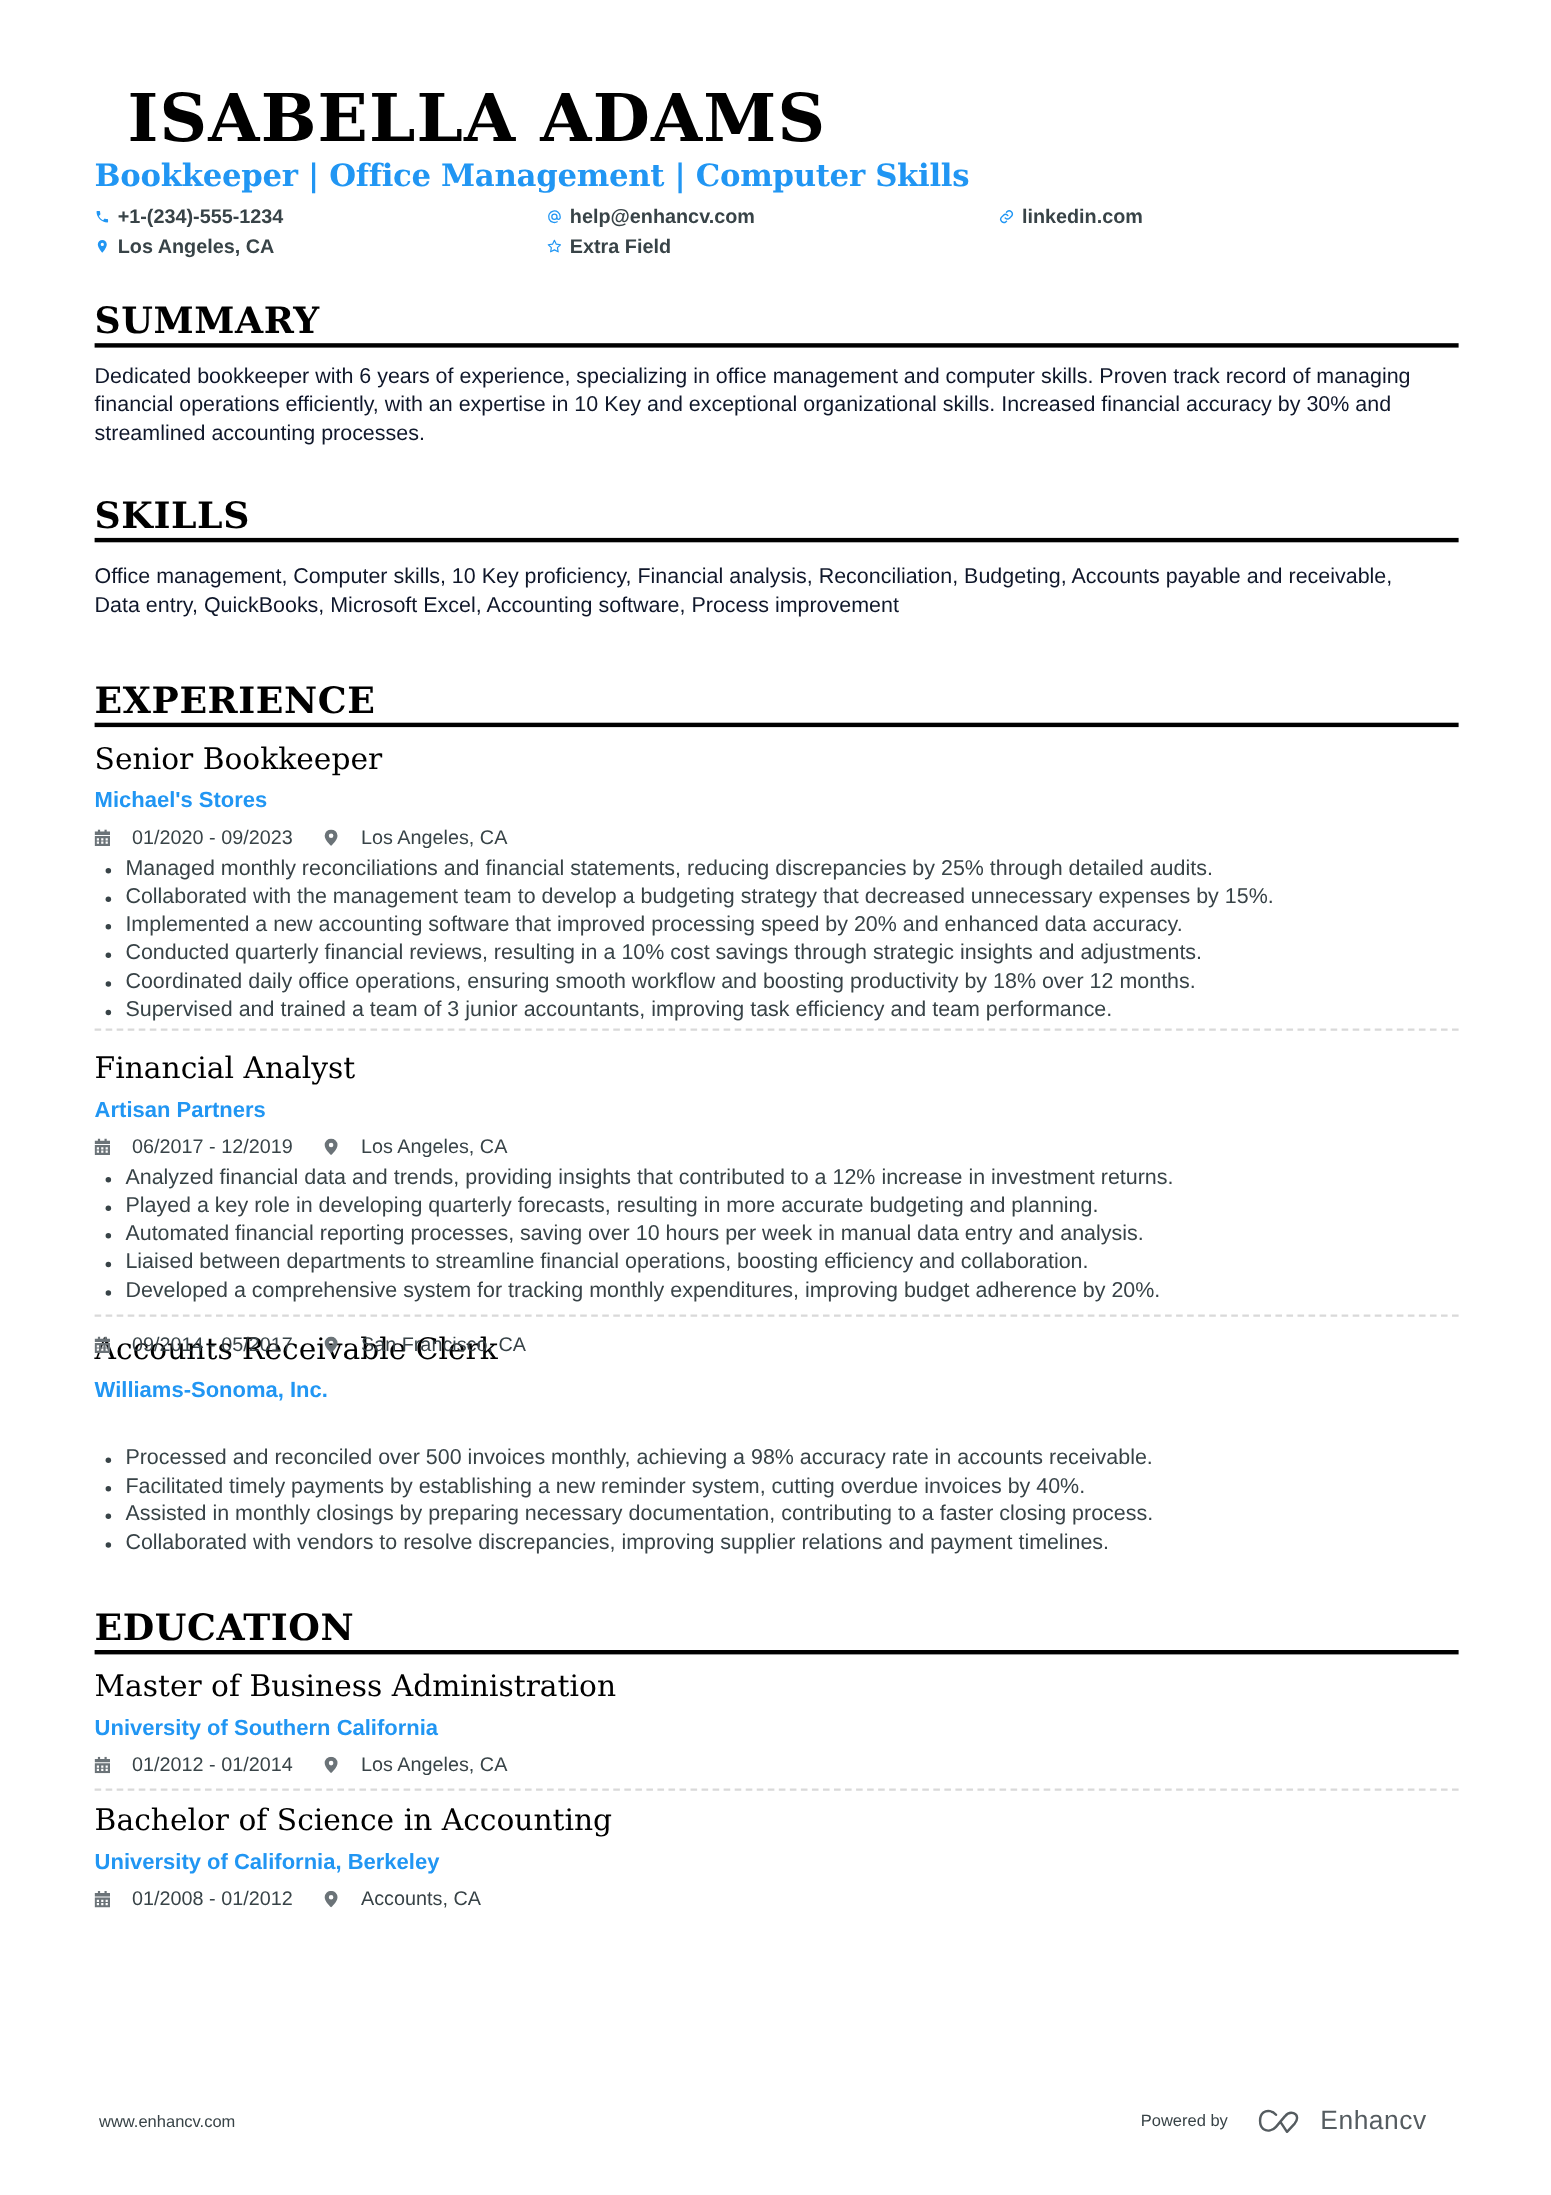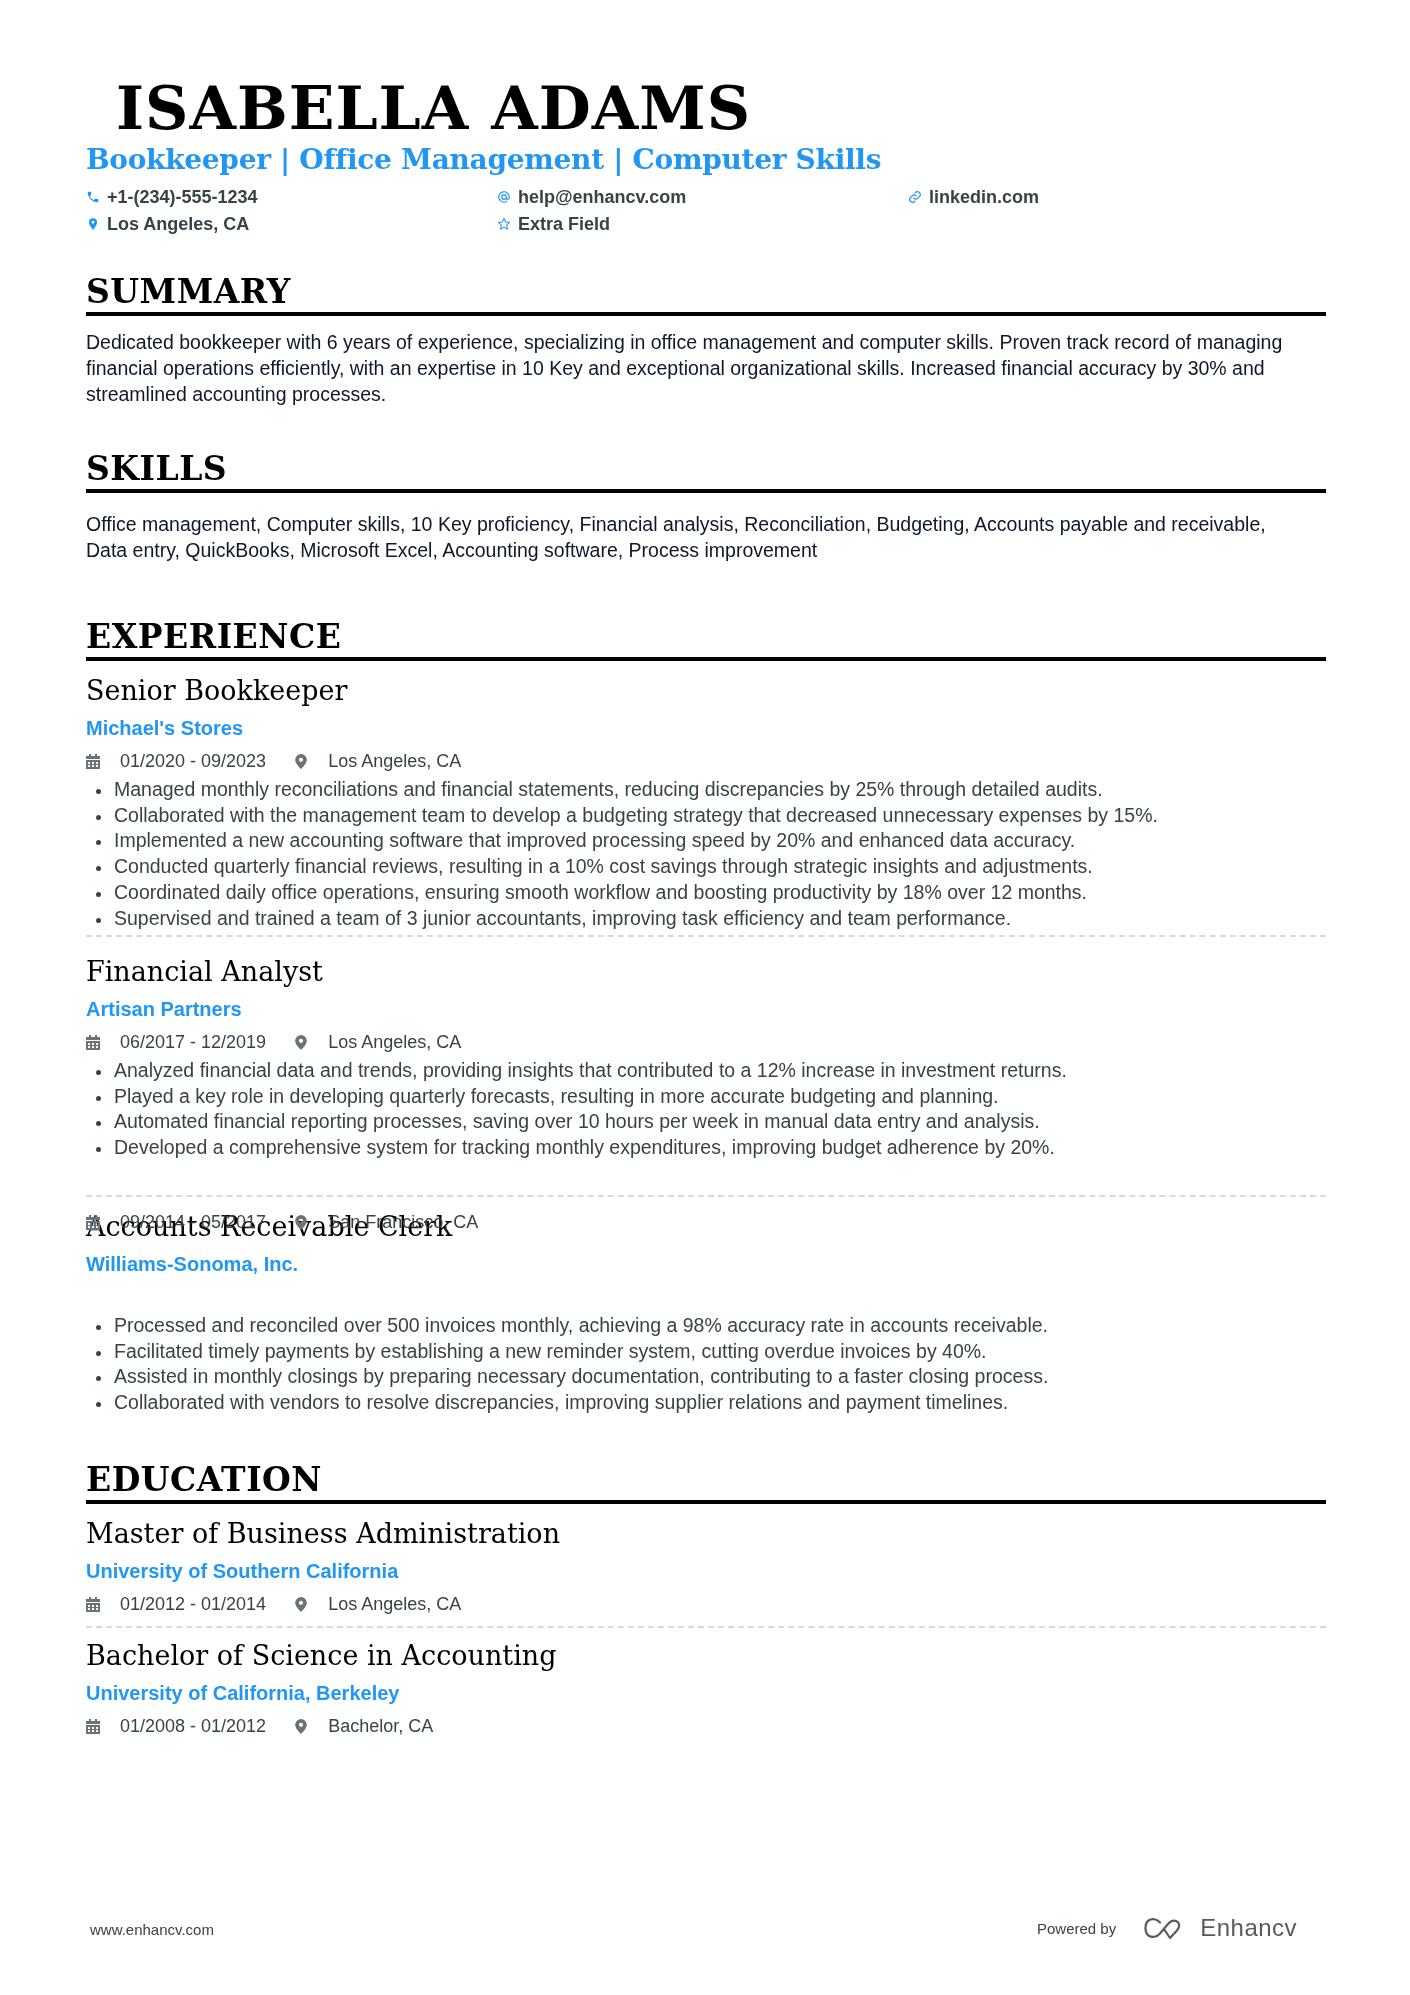--- a/index.html
+++ b/index.html
@@ -137,20 +137,21 @@
       <svg viewBox="0 0 14 18">
           <path d="M7 0a7 7 0 0 0-7 7c0 5 7 11 7 11s7-6 7-11a7 7 0 0 0-7-7zm0 9.5A2.5 2.5 0 1 1 7 4.5a2.5 2.5 0 0 1 0 5z"></path>
         </svg>
       <span>Los Angeles, CA</span>
     </span>
   </div>
   <ul class="bullets" style="top:1058px;">
     <li>Analyzed financial data and trends, providing insights that contributed to a 12% increase in investment returns.</li>
     <li>Played a key role in developing quarterly forecasts, resulting in more accurate budgeting and planning.</li>
     <li>Automated financial reporting processes, saving over 10 hours per week in manual data entry and analysis.</li>
+    <li>Liaised between departments to streamline financial operations, boosting efficiency and collaboration.</li>
     <li>Developed a comprehensive system for tracking monthly expenditures, improving budget adherence by 20%.</li>
   </ul>
   <div class="dash" style="top:1195px;"></div>
 
   <div class="entry-title serif" style="top:1213px;">Accounts Receivable Clerk</div>
   <div class="entry-org" style="top:1254px;">Williams-Sonoma, Inc.</div>
   <div class="meta" style="top:1213px;">
     <span class="m-item">
       <svg viewBox="0 0 14 15">
           <rect x="3" y="0" width="2" height="3"></rect>
@@ -209,21 +210,21 @@
           <rect x="9" y="0" width="2" height="3"></rect>
           <path d="M0 2h14v3H0z"></path>
           <path d="M0 6h14v9H0zM2 8v2h2V8zm4 0v2h2V8zm4 0v2h2V8zM2 11v2h2v-2zm4 0v2h2v-2zm4 0v2h2v-2z" fill-rule="evenodd"></path>
         </svg>
       <span>01/2008 - 01/2012</span>
     </span>
     <span class="m-item">
       <svg viewBox="0 0 14 18">
           <path d="M7 0a7 7 0 0 0-7 7c0 5 7 11 7 11s7-6 7-11a7 7 0 0 0-7-7zm0 9.5A2.5 2.5 0 1 1 7 4.5a2.5 2.5 0 0 1 0 5z"></path>
         </svg>
-      <span>Bachelor, CA</span>
+      <span>Accounts, CA</span>
     </span>
   </div>
 </div>
 
 <div class="footer-left">www.enhancv.com</div>
 <div class="footer-right">
   <span class="powered">Powered by</span>
   <span class="brand">
     <svg width="46" height="24" viewBox="0 0 46 24">
         <path d="M18 6.5C15 3 10 2 6.5 4.5 2.5 7.5 2.5 16.5 6.5 19.5 10 22 15 21 18 17.5L26 8c2-2.5 5-4 8-3 4 1.5 4 6 1 9.5L28 22 22 13" fill="none" stroke="#555c60" stroke-width="2.2" stroke-linecap="round" stroke-linejoin="round"></path>

